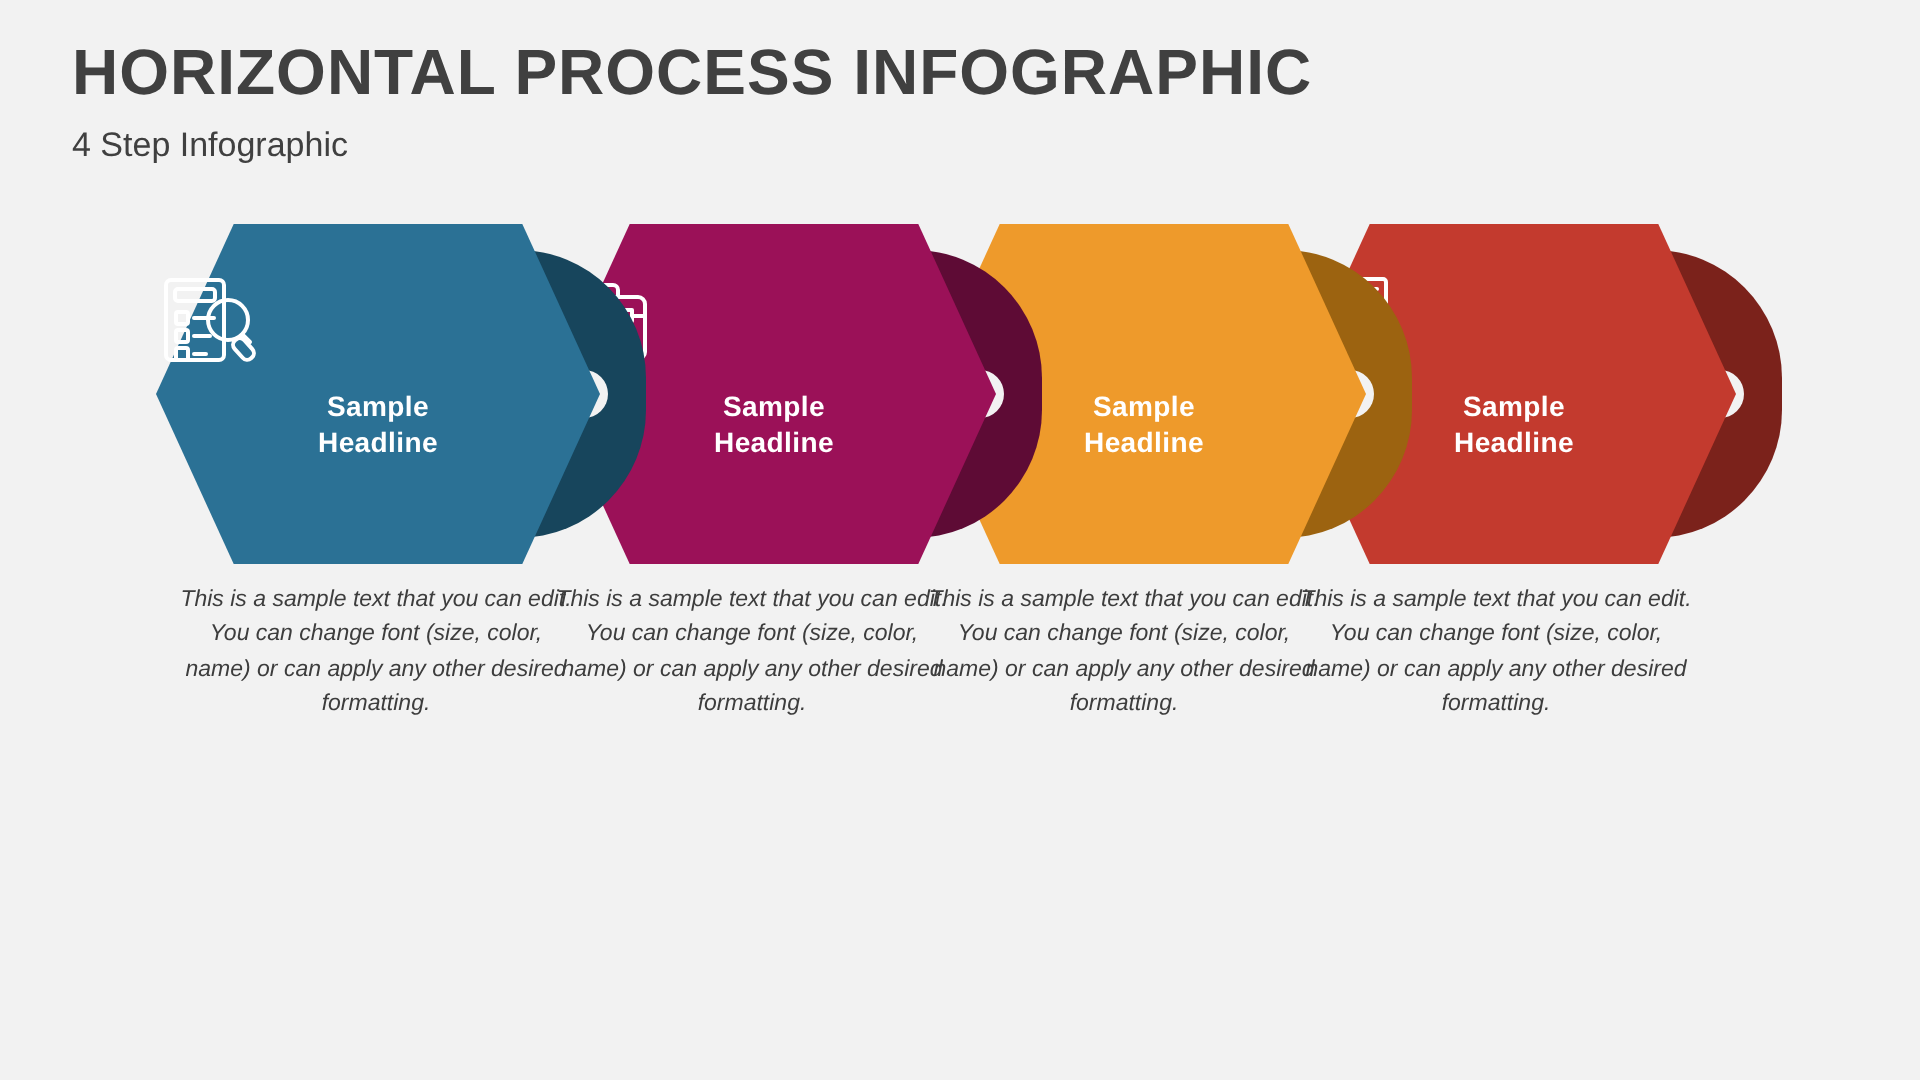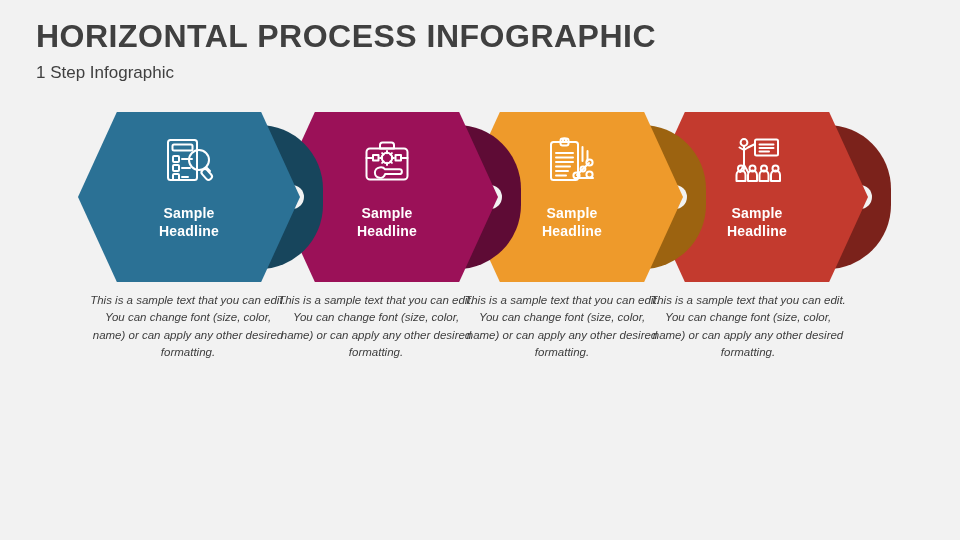--- a/index.html
+++ b/index.html
@@ -103,26 +103,24 @@
 
   .hex-content {
     position: absolute;
     left: 0;
     top: 0;
     width: 222px;
     height: 170px;
     z-index: 4;
     display: flex;
     flex-direction: column;
-    align-items: center;
     justify-content: flex-start;
     padding-top: 22px;
     box-sizing: border-box;
     pointer-events: none;
-    gap: 10px;
   }
   .step-icon {
     width: 52px;
     height: 52px;
     display: block;
   }
   .step-icon svg { display: block; }
 
   .headline {
     margin-top: 9px;
@@ -158,21 +156,21 @@
   .desc-2 { left: 464px; }
   .desc-3 { left: 650px; }
 </style>
 </head>
 <body style="background: rgb(242, 242, 242);">
 
 <div id="slide" style="background: rgb(242, 242, 242);">
 
   <div id="header">
     <div id="page-title" style="color: rgb(64, 64, 64);">HORIZONTAL PROCESS INFOGRAPHIC</div>
-    <div id="page-subtitle" style="color: rgb(64, 64, 64);">1 Step Infographic</div>
+    <div id="page-subtitle" style="color: rgb(64, 64, 64);">4 Step Infographic</div>
   </div>
 
   <div id="steps">
 
     <div class="step step-0">
       <div class="tag" style="background: rgb(23, 69, 92);">
         <div class="tag-hole" style="background: rgb(242, 242, 242);"></div>
       </div>
       <div class="hex" style="background: rgb(43, 113, 149);"></div>
       <div class="hex-content">

